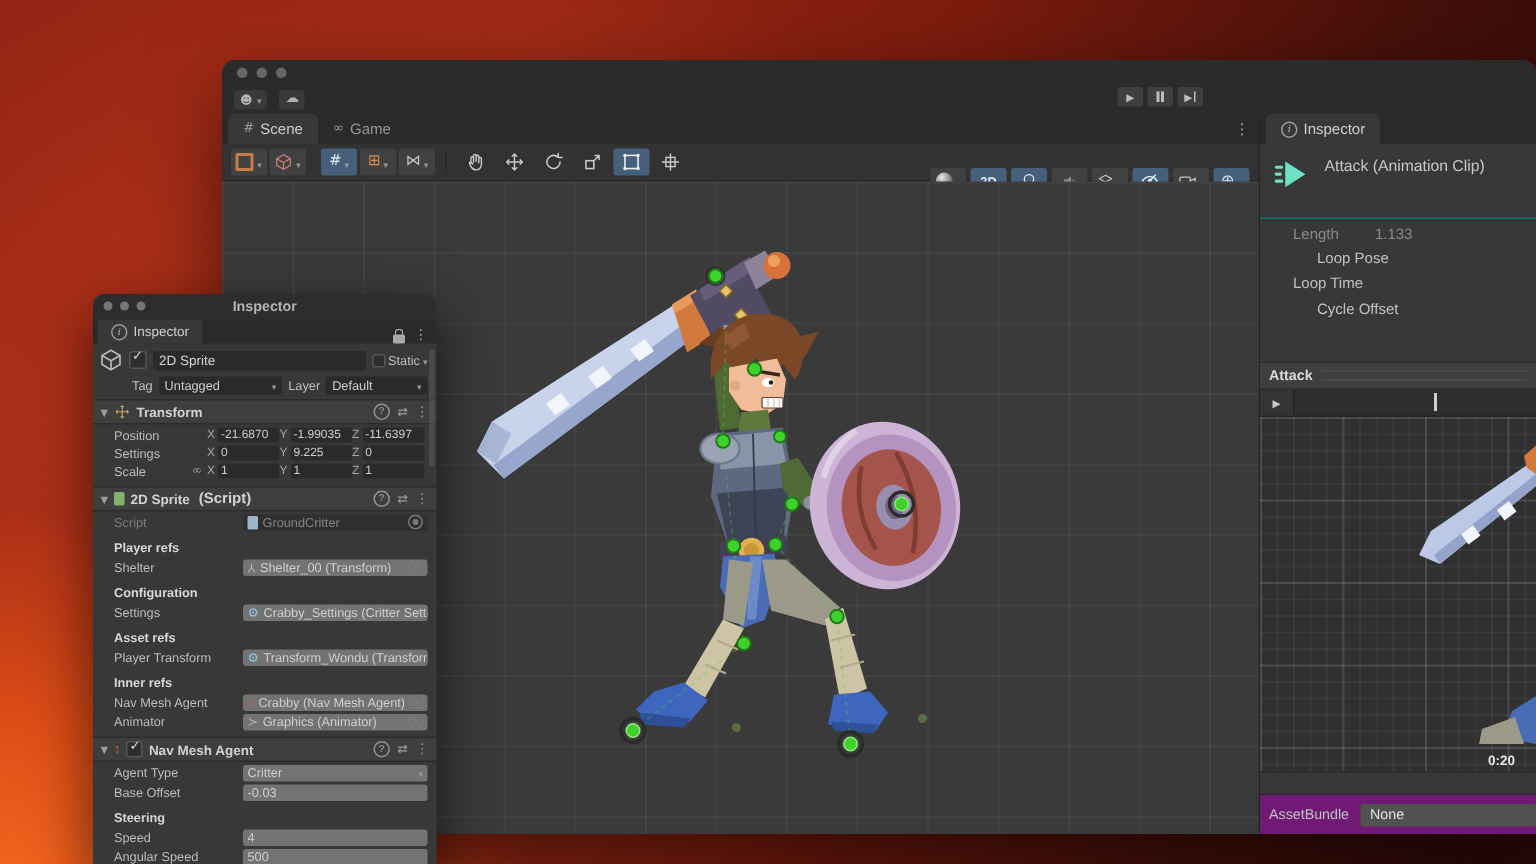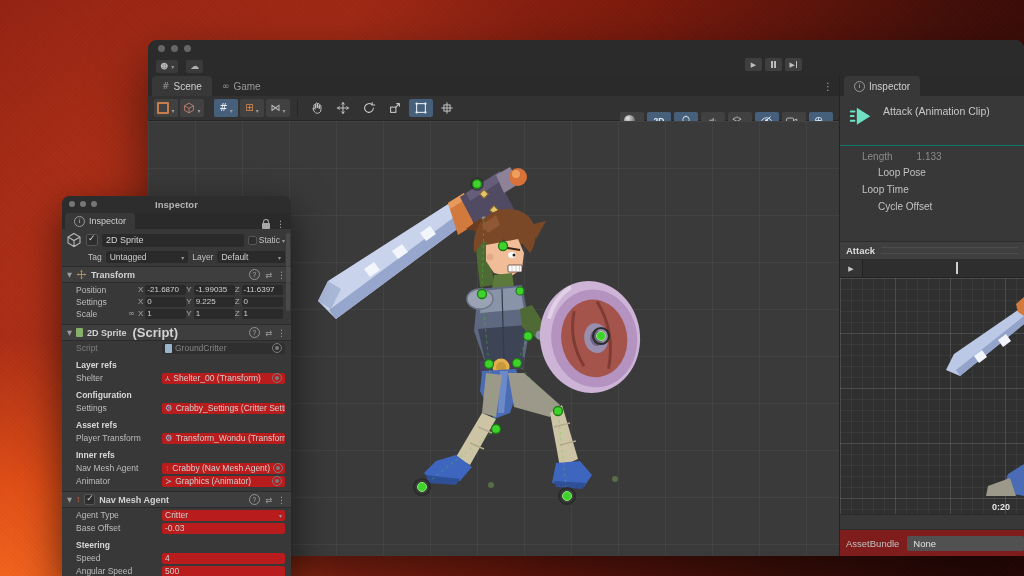--- a/index.html
+++ b/index.html
@@ -83,21 +83,21 @@
   .pv-marker{position:absolute;left:58%;top:2px;width:1.5px;height:12px;background:#cfcfcf;}
   .preview{flex:1;position:relative;overflow:hidden;background-color:#303030;
     background-image:
       linear-gradient(rgba(255,255,255,.09) 1px,transparent 1px),
       linear-gradient(90deg,rgba(255,255,255,.09) 1px,transparent 1px),
       linear-gradient(rgba(255,255,255,.045) 1px,transparent 1px),
       linear-gradient(90deg,rgba(255,255,255,.045) 1px,transparent 1px);
     background-size:55px 55px,55px 55px,11px 11px,11px 11px;}
   .pv-time{position:absolute;right:14px;bottom:2px;font-size:9px;font-weight:bold;color:#e6e6e6;}
   .pv-bottom-spacer{height:14px;background:#383838;border-top:1px solid #2b2b2b;flex-shrink:0;}
-  .ab-row{height:26px;background:#7f1d1d;border-top:1px solid #2a2a2a;display:flex;align-items:center;
+  .ab-row{height:26px;background:#701a75;border-top:1px solid #2a2a2a;display:flex;align-items:center;
     gap:8px;padding:0 0 0 6px;flex-shrink:0;}
   .ab-label{font-size:9.5px;color:#c0c0c0;white-space:nowrap;}
   .ab-value{flex:1;height:15px;background:#515151;border-radius:2px;display:flex;align-items:center;
     padding:0 6px;font-size:9.5px;color:#e2e2e2;}
   
   .float-win{position:absolute;left:62px;top:196px;width:229px;height:380px;background:#383838;
     border-radius:8px 8px 0 0;box-shadow:0 14px 40px rgba(0,0,0,.6);overflow:hidden;
     display:flex;flex-direction:column;}
   .fw-titlebar{height:17px;background:#2d2d2d;position:relative;display:flex;align-items:center;
     justify-content:center;flex-shrink:0;}
@@ -128,38 +128,38 @@
   .cb.mini{width:7px;height:7px;}
   .taglayer-row{display:flex;align-items:center;gap:4px;padding:2px 6px 3px 26px;font-size:8.5px;color:#c0c0c0;}
   .dd{background:#2a2a2a;border-radius:2px;height:12px;display:flex;align-items:center;
     padding:0 4px;gap:4px;font-size:8.5px;color:#cfcfcf;}
   .dd .caret{margin-left:auto;}
   .dd1{flex:1.25;}.dd2{flex:1;}
   .comp-hdr{height:15px;background:#3e3e3e;border-top:1px solid #2b2b2b;border-bottom:1px solid #2b2b2b;
     display:flex;align-items:center;padding:0 5px;gap:4px;}
   .fold{font-size:6.5px;color:#9c9c9c;}
   .comp-title{font-size:9px;font-weight:bold;color:#d2d2d2;white-space:nowrap;}
-  .comp-sub{font-size:13px;font-weight:bold;color:#d2d2d2;margin-left:2px;text-align:right;}
+  .comp-sub{font-size:10px;font-weight:bold;color:#d2d2d2;margin-left:2px;text-align:right;}
   .hdr-right{margin-left:auto;display:flex;align-items:center;gap:5px;color:#9a9a9a;}
   .ic-help{width:9px;height:9px;border-radius:50%;border:1px solid #939393;display:inline-flex;
     align-items:center;justify-content:center;}
   .ic-help::after{content:"?";font-size:6.5px;color:#b0b0b0;}
   .ic-preset{font-size:8.5px;}
   .ic-kebab{font-size:9px;}
   .tr-row{display:flex;align-items:center;height:11px;padding:0 8px 0 14px;margin:1px 0;font-size:8.5px;color:#bdbdbd;}
   .tr-label{width:52px;flex-shrink:0;}
   .link-ic{width:10px;color:#9a9a9a;font-size:8px;flex-shrink:0;}
   .axis{display:flex;align-items:center;gap:2px;flex:1;min-width:0;}
   .axis-lbl{font-size:8px;color:#a8a8a8;flex-shrink:0;}
   .axis-fld{flex:1;min-width:0;background:#2a2a2a;border-radius:2px;height:10px;line-height:10px;
     padding:0 2px;font-size:8px;color:#d0d0d0;overflow:hidden;white-space:nowrap;}
   .fi-row{display:flex;align-items:center;height:12px;margin:1px 0;padding:0 6px 0 14px;gap:4px;}
   .fi-label{width:82px;flex-shrink:0;font-size:8.5px;color:#bdbdbd;white-space:nowrap;overflow:hidden;}
   .fi-label.dis{color:#7e7e7e;}
-  .fi-field{flex:1;min-width:0;height:11px;background:#b91c1c;border-radius:2px;display:flex;
+  .fi-field{flex:1;min-width:0;height:11px;background:#737373;border-radius:2px;display:flex;
     align-items:center;padding:0 3px;gap:3px;font-size:8.5px;color:#cfcfcf;overflow:hidden;white-space:nowrap;}
   .fi-field.dis{color:#858585;background:#2f2f2f;}
   .picker{width:8px;height:8px;border-radius:50%;border:1px solid #7a7a7a;position:relative;
     flex-shrink:0;margin-left:auto;}
   .picker::after{content:"";position:absolute;inset:2px;border-radius:50%;background:#7a7a7a;}
   .grp-hdr{font-size:8.5px;font-weight:bold;color:#d8d8d8;padding:5px 6px 1px 14px;}
   .page-ic{width:7px;height:9px;border-radius:1px;position:relative;flex-shrink:0;}
   .page-blue{background:#9ab4cc;}
   .page-green{background:#86b06a;}
   .rotY{display:inline-block;transform:rotate(180deg);font-size:8px;color:#b8b8b8;flex-shrink:0;}
@@ -652,21 +652,21 @@
         </div>
       </div>
       <div class="fi-row">
         <span class="fi-label dis">Script</span>
         <div class="fi-field dis">
           <span class="page-ic page-blue"></span>
           <span>GroundCritter</span>
           <span class="picker"></span>
         </div>
       </div>
-      <div class="grp-hdr">Layer refs</div>
+      <div class="grp-hdr">Player refs</div>
       <div class="fi-row">
         <span class="fi-label">Shelter</span>
         <div class="fi-field">
           <span class="rotY"></span>
           <span>Shelter_00 (Transform)</span>
           <span class="picker"></span>
         </div>
       </div>
       <div class="grp-hdr">Configuration</div>
       <div class="fi-row">

